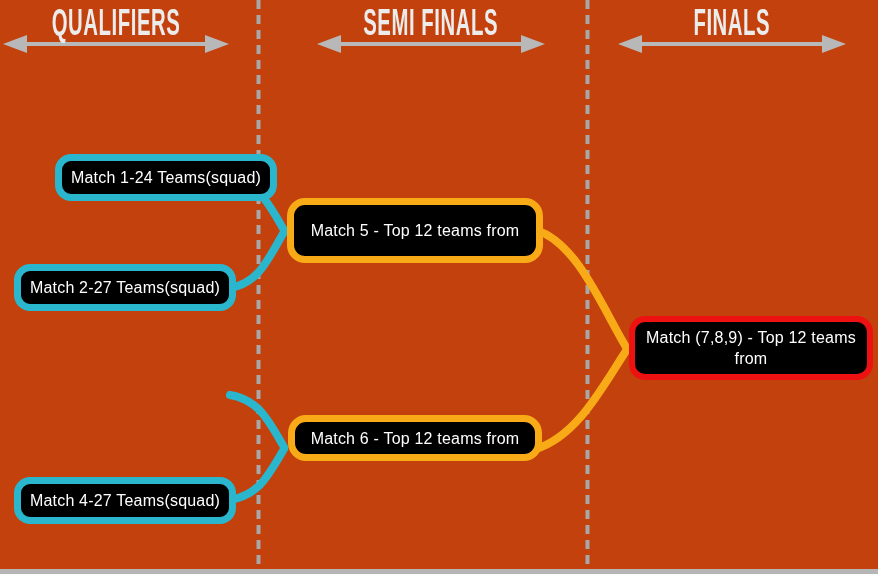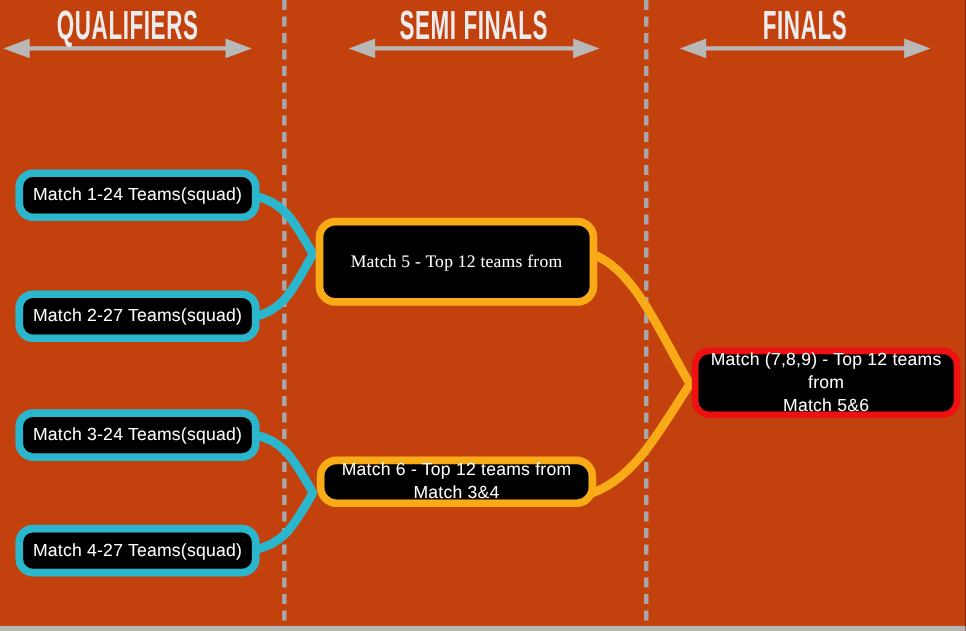--- a/index.html
+++ b/index.html
@@ -21,25 +21,25 @@
   .node{
     position:absolute;background:#000;color:#fff;
     display:flex;align-items:center;justify-content:center;
     text-align:center;font-size:16px;line-height:21px;
     box-sizing:border-box;letter-spacing:0.2px;
   }
   .node .ln{display:block;}
   .teal{border:7px solid #2ab7ce;border-radius:16px;left:14px;width:222px;height:47px;}
   .orange{border:7px solid #f9ab17;border-radius:18px;}
   .red{border:6px solid #ee1111;border-radius:16px;}
-  #match1{top:154px;}
+  #match1{top:154px;margin-left:41px;}
   #match2{top:264px;}
   #match3{top:372px;}
   #match4{top:477px;}
-  #match5{left:287px;top:198px;width:256px;height:80px;font-family:Liberation Serif, serif;}
+  #match5{left:287px;top:198px;width:256px;height:65px;}
   #match6{left:288px;top:415px;width:254px;height:46px;}
   #final{left:629px;top:316px;width:244px;height:64px;}
   #hdr-qualifiers{left:0;width:233px;}
   #hdr-semifinals{left:316px;width:230px;}
   #hdr-finals{left:617px;width:230px;}
 </style>
 </head>
 <body>
 
 <div class="canvas">
@@ -89,39 +89,34 @@
   <div class="col-header" id="hdr-semifinals">
     <span class="squeeze">SEMI FINALS</span>
   </div>
 
   <div class="node teal" id="match1">
     <span>Match 1-24 Teams(squad)</span>
   </div>
   <div class="node teal" id="match2">
     <span>Match 2-27 Teams(squad)</span>
   </div>
-  <div class="node teal" id="match3">
-    <span>Match 3-24 Teams(squad)</span>
-  </div>
   <div class="node teal" id="match4">
     <span>Match 4-27 Teams(squad)</span>
   </div>
 
   <div class="node orange" id="match5">
     <span>
       <span class="ln">Match 5 - Top 12 teams from</span>
     </span>
   </div>
   <div class="node orange" id="match6">
     <span>
       <span class="ln">Match 6 - Top 12 teams from</span>
-      <span class="ln">Match 3&amp;4</span>
     </span>
   </div>
 
   <div class="node red" id="final">
     <span>
       <span class="ln">Match (7,8,9) - Top 12 teams from</span>
-      <span class="ln">Match 5&amp;6</span>
     </span>
   </div>
 
 </div>
 
 </body></html>

